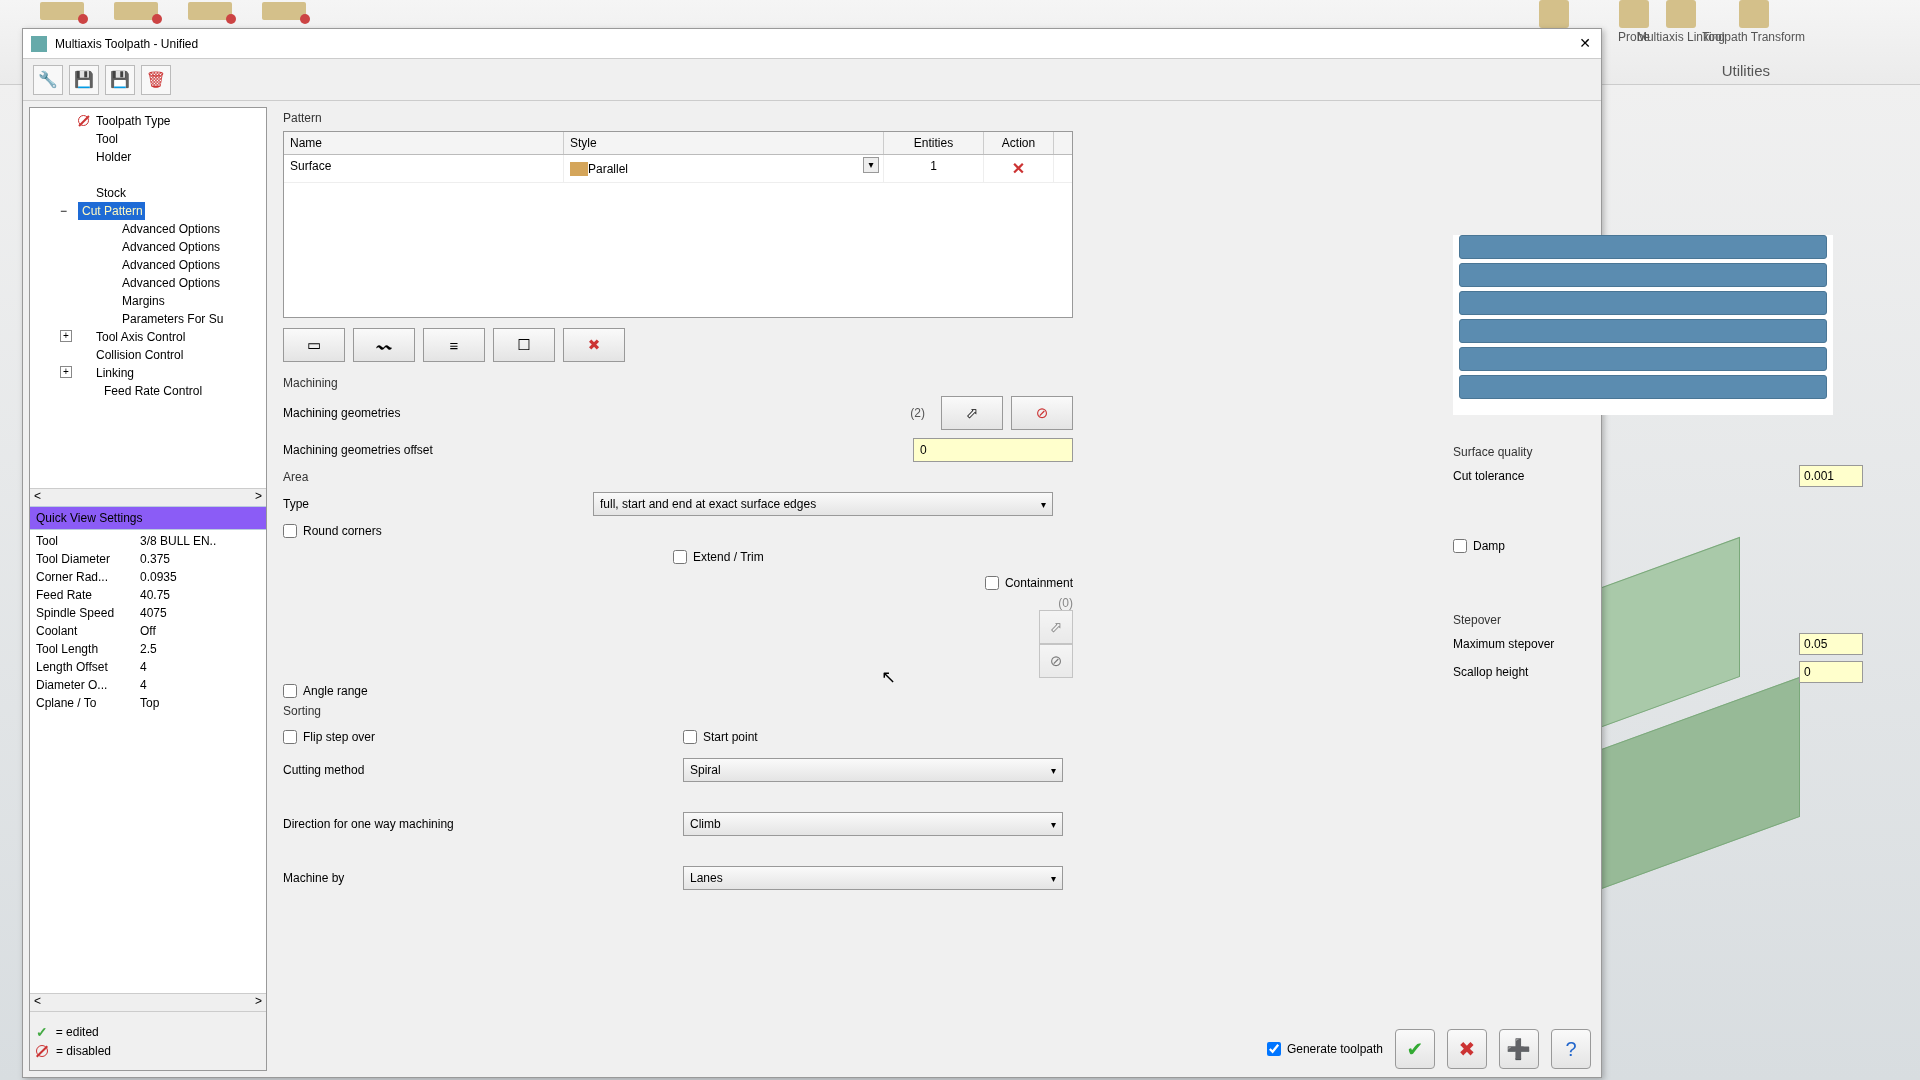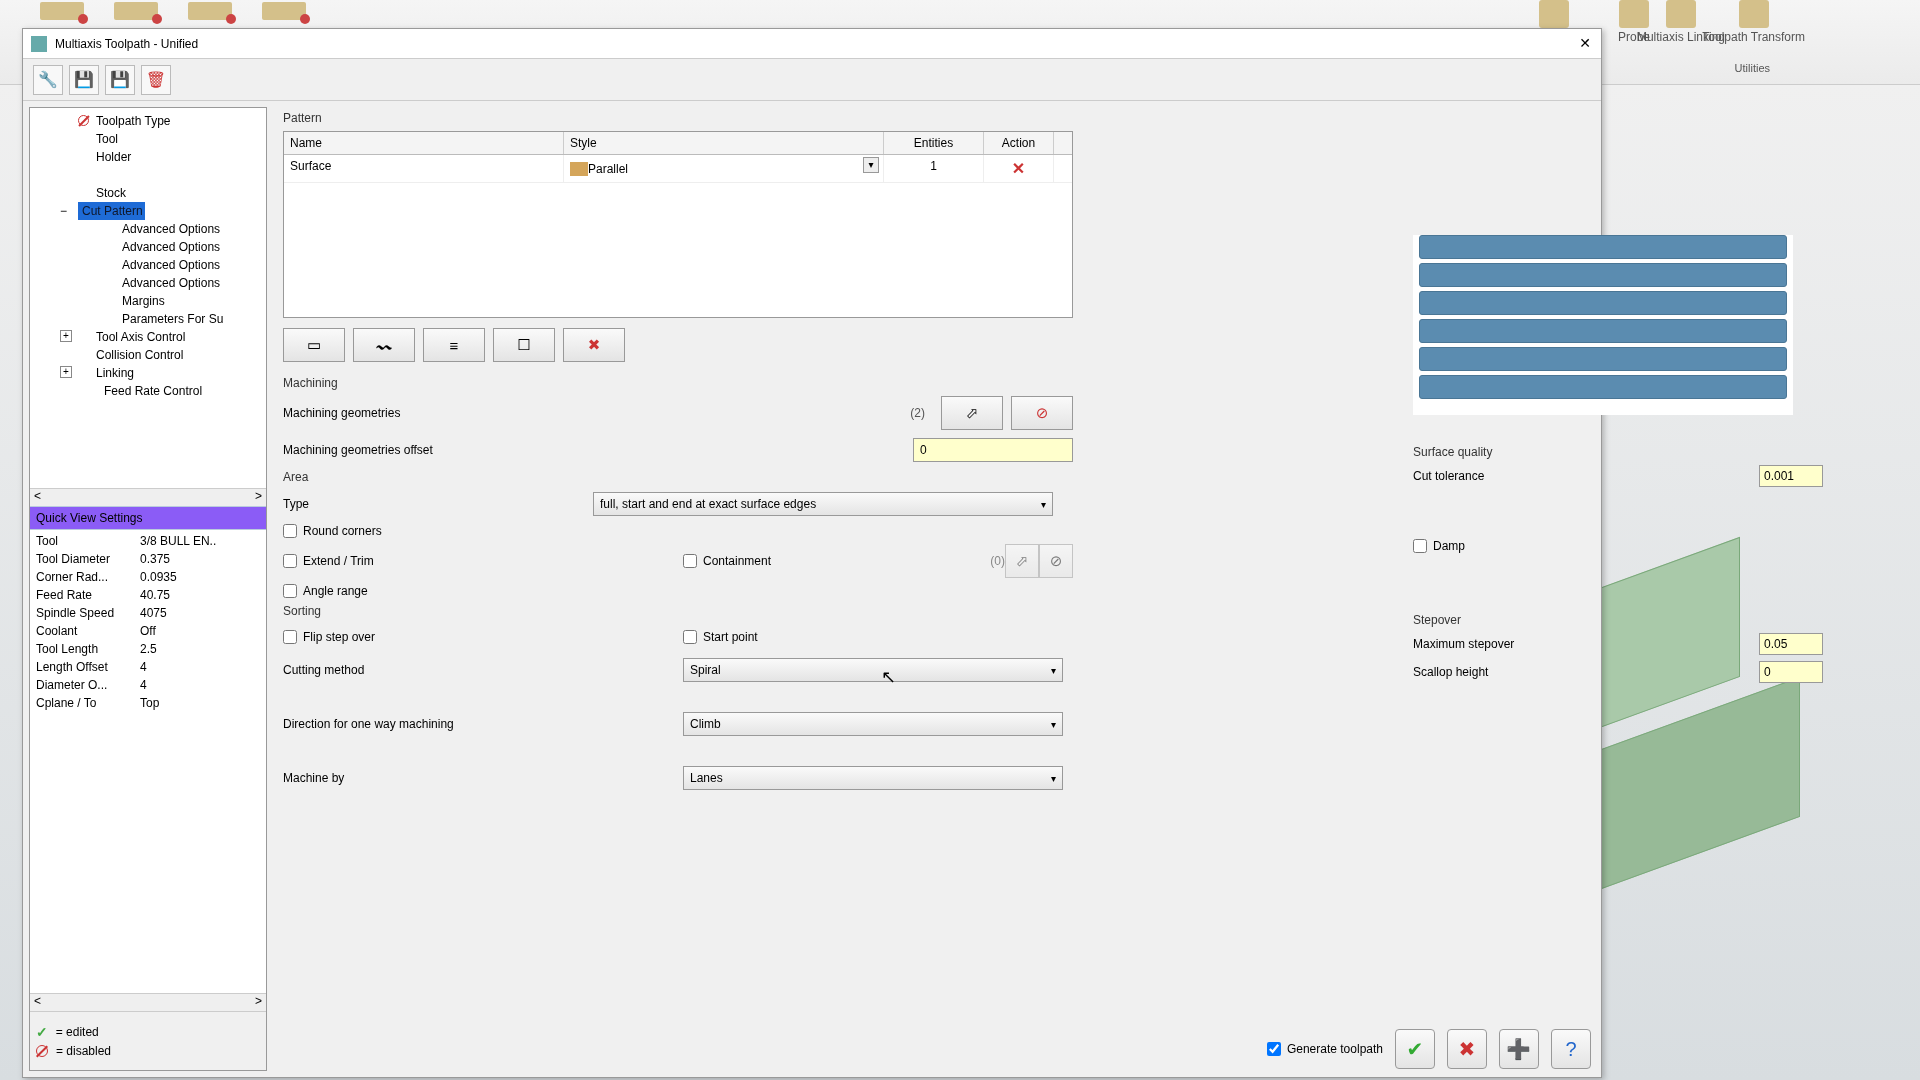--- a/index.html
+++ b/index.html
@@ -24,21 +24,21 @@
 .dlg-toolbar { height: 42px; display: flex; align-items: center; gap: 6px; padding: 4px 10px; border-bottom: 1px solid #ccc; background: #f0f0f0; }
 .tbtn { width: 30px; height: 30px; border: 1px solid #bbb; background: #f8f8f8; display: flex; align-items: center; justify-content: center; font-size: 16px; }
 
 .dlg-body { display: flex; height: calc(100% - 72px); }
 
 .tree-panel { width: 238px; border: 1px solid #999; margin: 6px; display: flex; flex-direction: column; }
 .tree { flex: 0 0 380px; overflow: auto; background: #fff; position: relative; padding: 4px 2px; }
 .tree-item { padding: 2px 2px 2px 14px; white-space: nowrap; position: relative; cursor: default; }
 .tree-item.child { padding-left: 46px; }
 .tree-item.grandchild { padding-left: 90px; }
-.tree-item.selected { background: #1e6bd6; color: #0f172a; display: inline-block; margin-left: 46px; padding-left: 4px; }
+.tree-item.selected { background: #1e6bd6; color: #fef9c3; display: inline-block; margin-left: 46px; padding-left: 4px; }
 .tree-item .exp { position: absolute; left: 28px; top: 2px; width: 12px; height: 12px; border: 1px solid #888; background: #fff; text-align: center; line-height: 10px; font-size: 10px; }
 .tree-item .mark { position: absolute; left: 46px; top: 3px; width: 11px; height: 11px; border: 1.5px solid #c33; border-radius: 50%; }
 .tree-item .mark::after { content: ""; position: absolute; left: 4px; top: -2px; width: 2px; height: 14px; background: #c33; transform: rotate(45deg); }
 .tree-scroll { height: 18px; background: #efefef; border-top: 1px solid #ccc; display: flex; justify-content: space-between; padding: 0 4px; font-size: 11px; }
 
 .qv-header { background: #8b5cf6; border-top: 1px solid #bcd; border-bottom: 1px solid #bcd; padding: 4px 6px; font-size: 12px; }
 .qv-list { background: #fff; flex: 1; overflow: auto; padding: 2px; }
 .qv-row { display: flex; padding: 2px 4px; }
 .qv-row .k { width: 104px; }
 .qv-scroll { height: 18px; background: #efefef; border-top: 1px solid #ccc; display: flex; justify-content: space-between; padding: 0 4px; font-size: 11px; }
@@ -77,21 +77,21 @@
 .dd-select { width: 460px; height: 24px; border: 1px solid #999; background: linear-gradient(#fafafa,#e4e4e4); padding: 2px 6px; display: flex; align-items: center; justify-content: space-between; text-align: center; }
 .dd-select.narrow { width: 380px; }
 .dd-arrow { font-size: 10px; }
 
 .chk { display: flex; align-items: center; gap: 6px; margin: 6px 0; }
 .chk input { width: 14px; height: 14px; }
 
 .machining-row { display: flex; align-items: center; gap: 8px; }
 .count-paren { margin-left: auto; margin-right: 8px; color: #555; }
 
-.right-col { position: absolute; left: 1140px; top: 130px; width: 410px; }
+.right-col { position: absolute; left: 1180px; top: 130px; width: 410px; }
 .preview { width: 380px; height: 180px; background: #fff; border: 0; margin-bottom: 30px; }
 .preview .band { height: 24px; background: #5b8cb0; border-radius: 3px; margin: 4px 6px; border: 1px solid #4a7695; }
 
 .sq-group { border: 1px solid #bbb; padding: 14px 10px; margin-bottom: 26px; position: relative; }
 .sq-field { display: flex; align-items: center; margin: 6px 0; }
 .sq-field .lbl { width: 210px; }
 .sq-input { width: 64px; height: 22px; border: 1px solid #999; background: #ffffcc; padding: 2px 4px; }
 
 .bottom-bar { position: absolute; bottom: 8px; right: 10px; display: flex; align-items: center; gap: 12px; }
 .round-btn { width: 40px; height: 40px; border: 1px solid #999; border-radius: 4px; background: linear-gradient(#fafafa,#e4e4e4); display: flex; align-items: center; justify-content: center; font-size: 20px; }
@@ -121,21 +121,21 @@
       <span>Probe</span>
     </div>
   <div class="ribbon-group" style="right:195px;">
       <div class="ico"></div>
       <span>Multiaxis Linking</span>
     </div>
   <div class="ribbon-group" style="right:115px;">
       <div class="ico"></div>
       <span>Toolpath Transform</span>
     </div>
-  <div style="position:absolute; right:150px; top:62px; font-size:11px; color:#555;">Utilities</div>
+  <div style="position:absolute; right:150px; top:62px; font-size:15px; color:#555;">Utilities</div>
 </div>
 
 <div class="viewport-bg">
   <div class="model-hint">
     <div class="model-block" style="left:60px; top:40px; width:320px; height:140px;"></div>
     <div class="model-block" style="left:120px; top:180px; width:320px; height:140px; background:#97ba97;"></div>
   </div>
 </div>
 
 <div class="dialog">
@@ -289,21 +289,21 @@
         <div style="width:230px;"></div>
         <div class="dd-select">
             <span>full, start and end at exact surface edges</span>
             <span class="dd-arrow">▾</span>
           </div>
       </div>
       <div class="chk">
           <input type="checkbox" style="">
           <span>Round corners</span>
         </div>
-      <div style="display:flex; align-items:center; width:790px;">
+      <div style="display:flex; align-items:flex-end; width:790px;flex-direction:column;">
         <div class="chk" style="width:400px;">
             <input type="checkbox" style="">
             <span>Extend / Trim</span>
           </div>
         <div class="chk">
             <input type="checkbox" style="">
             <span>Containment</span>
           </div>
         <span style="margin-left:auto; color:#888;">(0)</span>
         <div class="sq-btn disabled" style="width:34px;">⬀</div>

